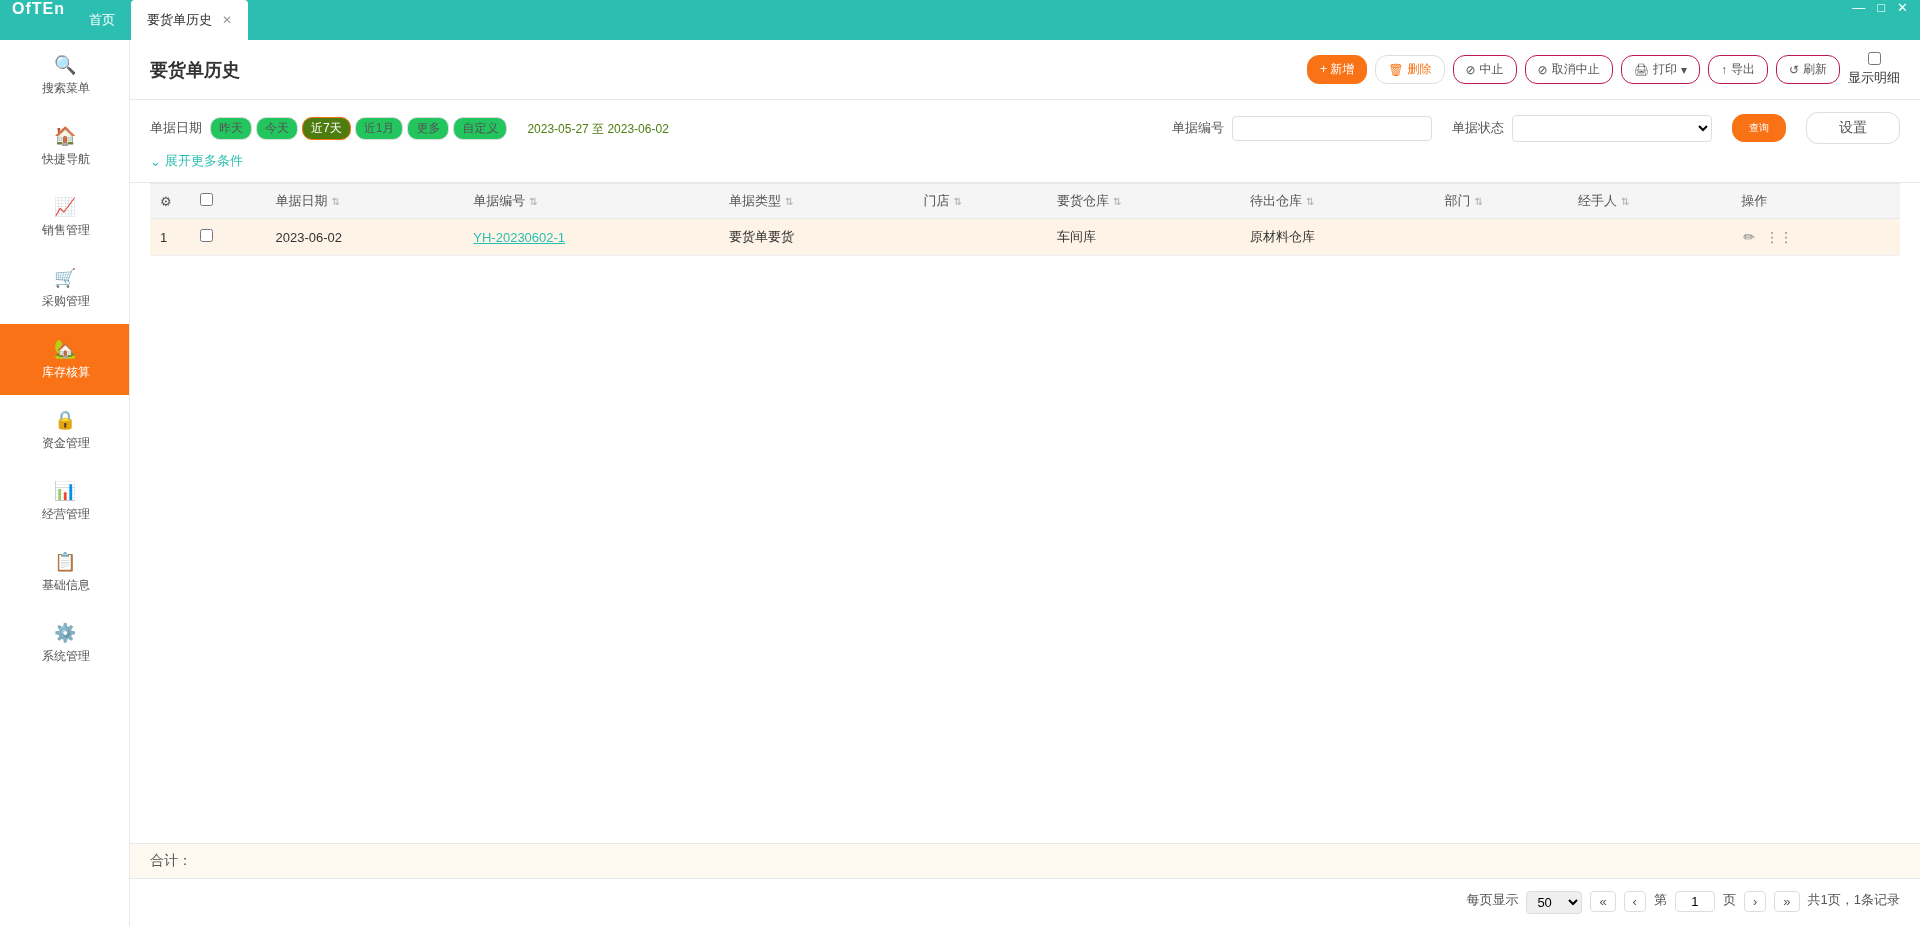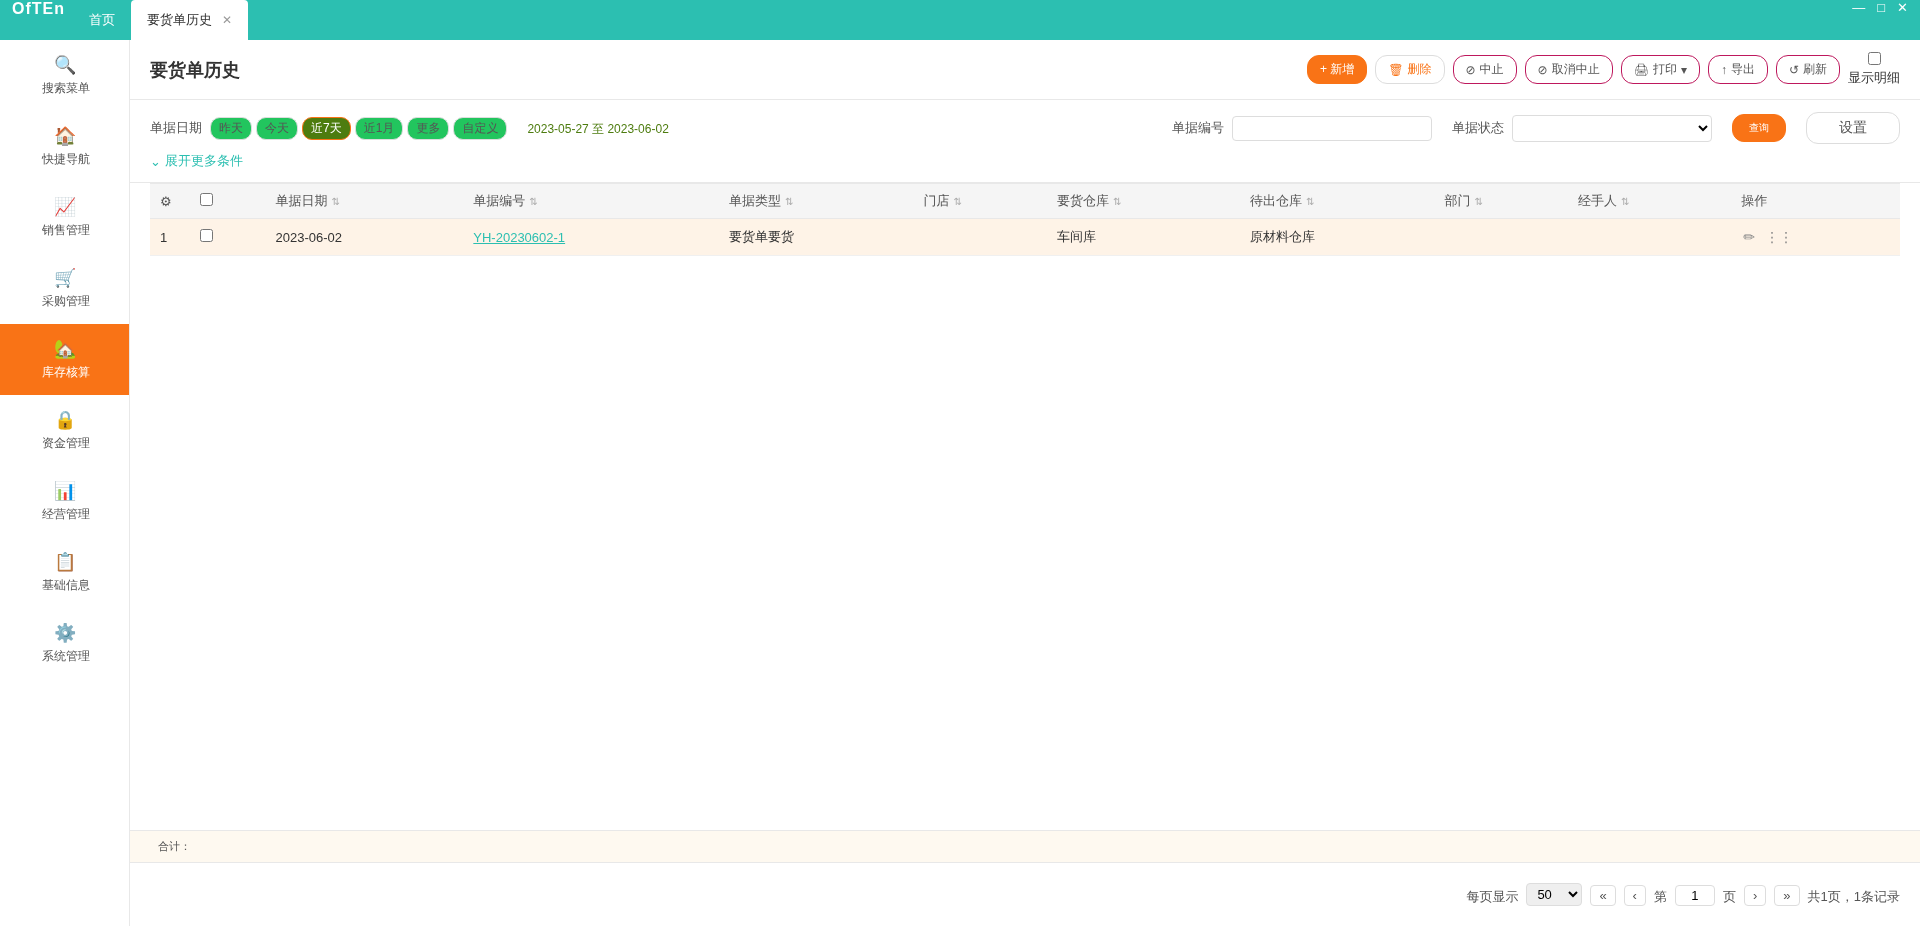--- a/index.html
+++ b/index.html
@@ -61,24 +61,24 @@
 
     
     .gear-cell { width: 40px; text-align: center; }
 
     
     .action-icons { display: flex; gap: 6px; }
     .action-icon { cursor: pointer; color: #888; font-size: 14px; padding: 2px; }
 
     
     .footer-bar { background: #fef9f0; border-top: 1px solid #e8e8e8; padding: 8px 20px; display: flex; align-items: center; gap: 8px; }
-    .footer-total { font-size: 11px; color: #555; margin-left: 8px; }
-
-    
-    .pagination-bar { display: flex; align-items: flex-end; justify-content: flex-end; padding: 20px 20px; border-top: 1px solid #e8e8e8; gap: 8px; font-size: 13px; color: #555; }
+    .footer-total { font-size: 14px; color: #555; }
+
+    
+    .pagination-bar { display: flex; align-items: flex-start; justify-content: flex-end; padding: 12px 20px; border-top: 1px solid #e8e8e8; gap: 8px; font-size: 13px; color: #555; }
     .page-size-select { border: 1px solid #ddd; border-radius: 4px; padding: 2px 6px; font-size: 13px; }
     .page-btn { border: 1px solid #ddd; background: #fff; padding: 2px 8px; border-radius: 4px; cursor: pointer; font-size: 13px; color: #555; }
     .page-input { border: 1px solid #ddd; border-radius: 4px; padding: 2px 6px; width: 40px; text-align: center; font-size: 13px; }
 
     
     input[type=checkbox] { cursor: pointer; }
 
     .top-bar-brand { color: #fff; font-size: 16px; font-weight: bold; letter-spacing: 1px; margin-right: 8px; }
   </style>
 </head>

